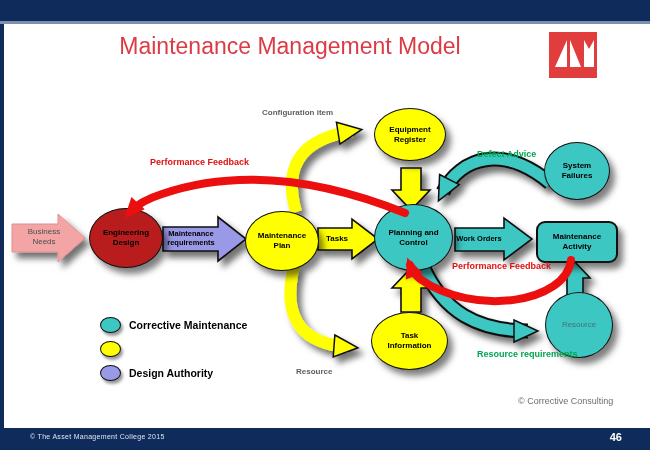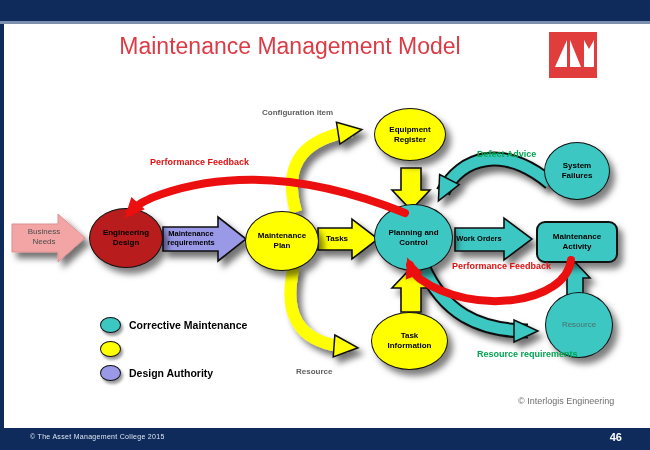--- a/index.html
+++ b/index.html
@@ -158,21 +158,21 @@
     <path d="M 571 260 C 566 303, 474 317, 420 279 Q 413 273 410 265" fill="none" stroke="#ec0f0f" stroke-width="8" stroke-linecap="round" marker-end="url(#mh-red)"></path>
   </g>
 </svg>
 
 <div class="abs lbl lbl-gray" style="left:262px;top:108px;">Configuration item</div>
 <div class="abs lbl lbl-red" style="left:150px;top:157px;">Performance Feedback</div>
 <div class="abs lbl lbl-green" style="left:457px;top:149px;padding-left:20px;">Defect Advice</div>
 <div class="abs lbl lbl-gray" style="left:296px;top:367px;">Resource</div>
 <div class="abs lbl lbl-red" style="left:452px;top:261px;">Performance Feedback</div>
 <div class="abs lbl lbl-green" style="left:477px;top:349px;">Resource requirements</div>
-<div class="abs credit" style="left:518px;top:396px;">© Interlogis Engineering</div>
+<div class="abs credit" style="left:518px;top:396px;">© Corrective Consulting</div>
 
 <div class="abs legend">
   <div class="legend-row">
     <span class="swatch" style="background:#3dc7c2"></span>
     <span class="legend-label">Corrective Maintenance</span>
   </div>
   <div class="legend-row">
     <span class="swatch" style="background:#ffff00"></span>
   </div>
   <div class="legend-row">

